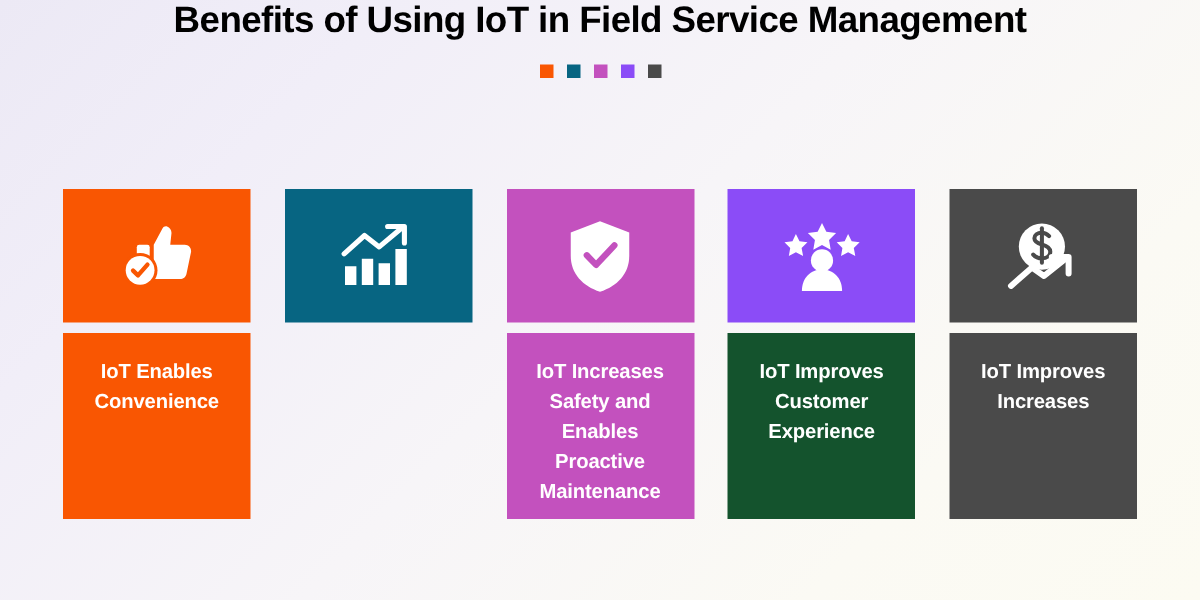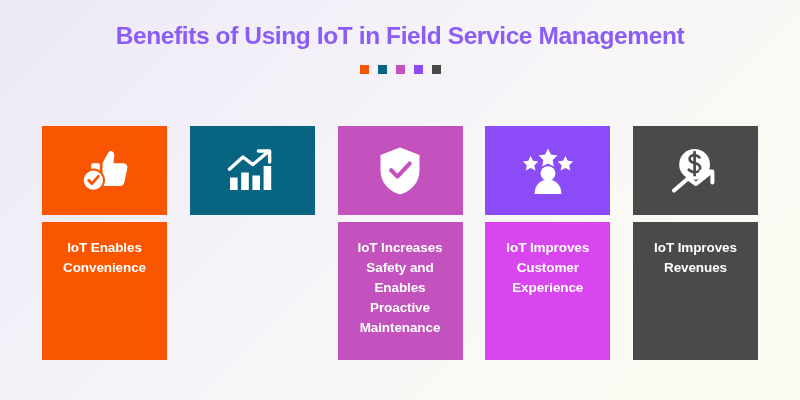--- a/index.html
+++ b/index.html
@@ -25,25 +25,24 @@
   
   .header {
     position: absolute;
     top: 0;
     left: 0;
     width: 800px;
     text-align: center;
   }
   .title {
     margin: 0;
-    padding-top: 22px;
     font-size: 24.5px;
     font-weight: bold;
     letter-spacing: -0.4px;
-    color: #8b5cf6;
+    color: #000000;
     font-family: "Liberation Sans", sans-serif;
     line-height: 1.15;
     white-space: nowrap;
   }
   .divider-dots {
     display: flex;
     justify-content: center;
     align-items: center;
     gap: 9px;
     margin-top: 15px;
@@ -74,21 +73,21 @@
     height: 89px;
     display: flex;
     align-items: center;
     justify-content: center;
   }
   .card-icon-block svg {
     display: block;
   }
   .card-label-block {
     width: 125px;
-    height: 138px;
+    height: 124px;
     margin-top: 7px;
     display: flex;
     align-items: flex-start;
     justify-content: center;
     box-sizing: border-box;
     padding-top: 16px;
   }
   .card-label {
     color: #ffffff;
     font-size: 13.5px;
@@ -170,36 +169,36 @@
         <span>
           <svg width="56" height="48" viewBox="0 0 56 48" fill="none">
             <path d="M28 1.6 L30.9 7.5 L37.4 8.4 L32.7 13.0 L33.8 19.5 L28 16.4 L22.2 19.5 L23.3 13.0 L18.6 8.4 L25.1 7.5 Z" fill="#ffffff"></path>
             <path d="M10.6 9.0 L13.0 13.8 L18.3 14.5 L14.4 18.3 L15.4 23.6 L10.6 21.1 L5.9 23.6 L6.8 18.3 L3.0 14.5 L8.3 13.8 Z" fill="#ffffff"></path>
             <path d="M45.4 9.0 L47.8 13.8 L53.1 14.5 L49.2 18.3 L50.2 23.6 L45.4 21.1 L40.7 23.6 L41.6 18.3 L37.8 14.5 L43.1 13.8 Z" fill="#ffffff"></path>
             <circle cx="28" cy="26.6" r="7.4" fill="#ffffff"></circle>
             <path d="M14.6 47.0 C14.6 38.0 20.6 32.6 28 32.6 C35.4 32.6 41.4 38.0 41.4 47.0 Z" fill="#ffffff"></path>
           </svg>
         </span>
       </div>
-      <div class="card-label-block" style="background-color: #d946ef;">
+      <div class="card-label-block" style="background-color: #14532d;">
         <div class="card-label">IoT Improves Customer Experience</div>
       </div>
     </div>
 
     <div class="card">
       <div class="card-icon-block" style="background-color: rgb(74, 74, 74);">
         <span>
           <svg width="54" height="48" viewBox="0 0 54 48" fill="none">
             <circle cx="25.6" cy="17.4" r="15.4" fill="#ffffff"></circle>
             <path d="M30.4 10.4 C29.0 8.9 27.2 8.2 25.4 8.2 C22.6 8.2 20.6 9.7 20.6 11.9 C20.6 14.2 22.6 15.2 25.6 16.0 C28.8 16.9 31.2 18.0 31.2 20.9 C31.2 23.4 28.9 25.2 25.6 25.2 C23.4 25.2 21.2 24.3 19.8 22.7" stroke="#4A4A4A" stroke-width="2.7" stroke-linecap="round" fill="none"></path>
             <path d="M25.6 5.2 L25.6 28.2" stroke="#4A4A4A" stroke-width="2.7" stroke-linecap="round"></path>
             <path d="M5.0 43.6 L19.0 31.4 L27.0 37.0 L41.4 25.4" stroke="#ffffff" stroke-width="4.0" stroke-linecap="round" stroke-linejoin="round" fill="none"></path>
             <path d="M32.2 24.4 L43.4 24.4 L43.4 35.4" stroke="#ffffff" stroke-width="4.0" stroke-linecap="round" stroke-linejoin="round" fill="none"></path>
           </svg>
         </span>
       </div>
       <div class="card-label-block" style="background-color: rgb(74, 74, 74);">
-        <div class="card-label">IoT Improves Revenues</div>
+        <div class="card-label">IoT Improves Increases</div>
       </div>
     </div>
 
   </div>
 </div>
 
 </body></html>

